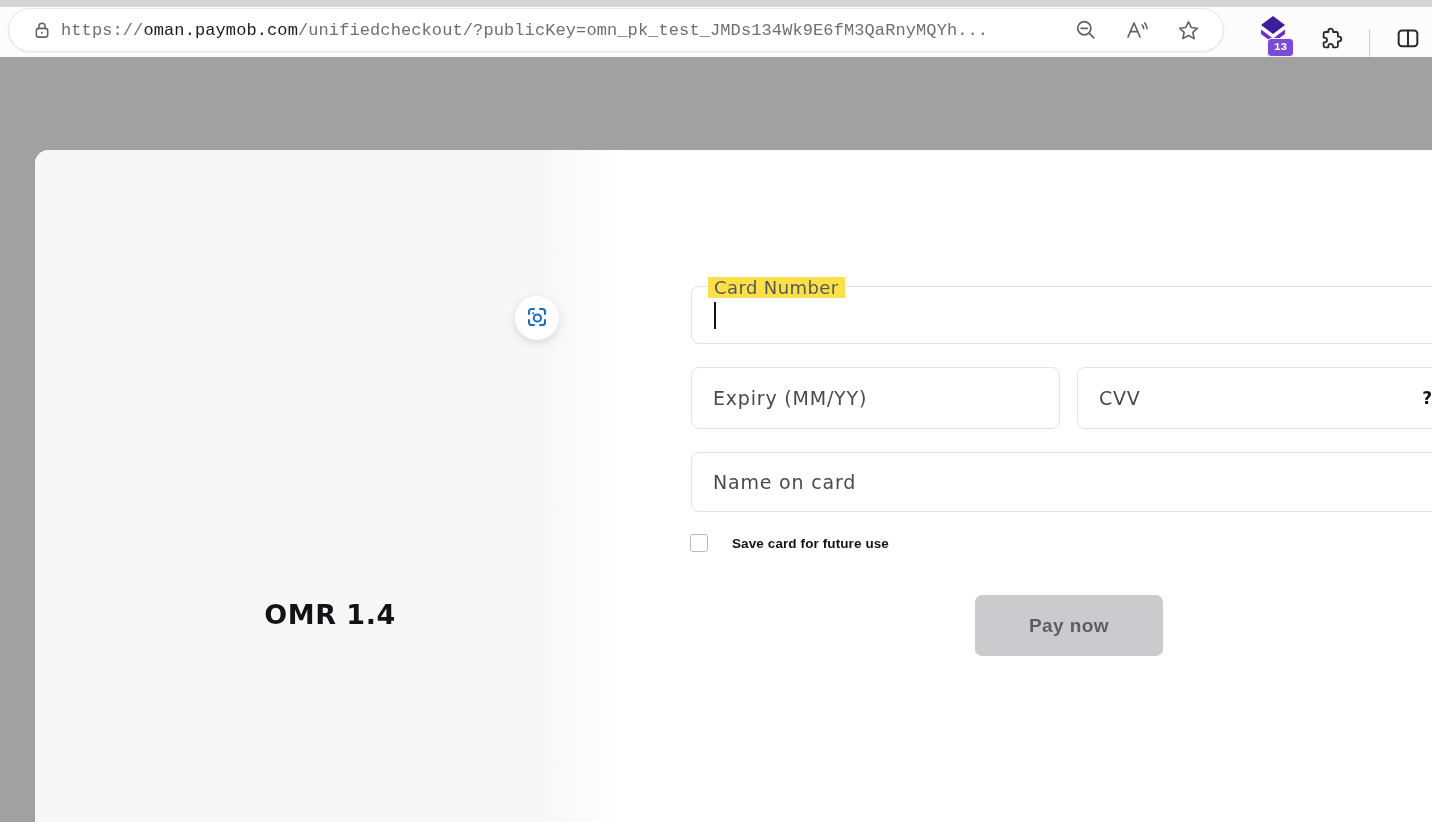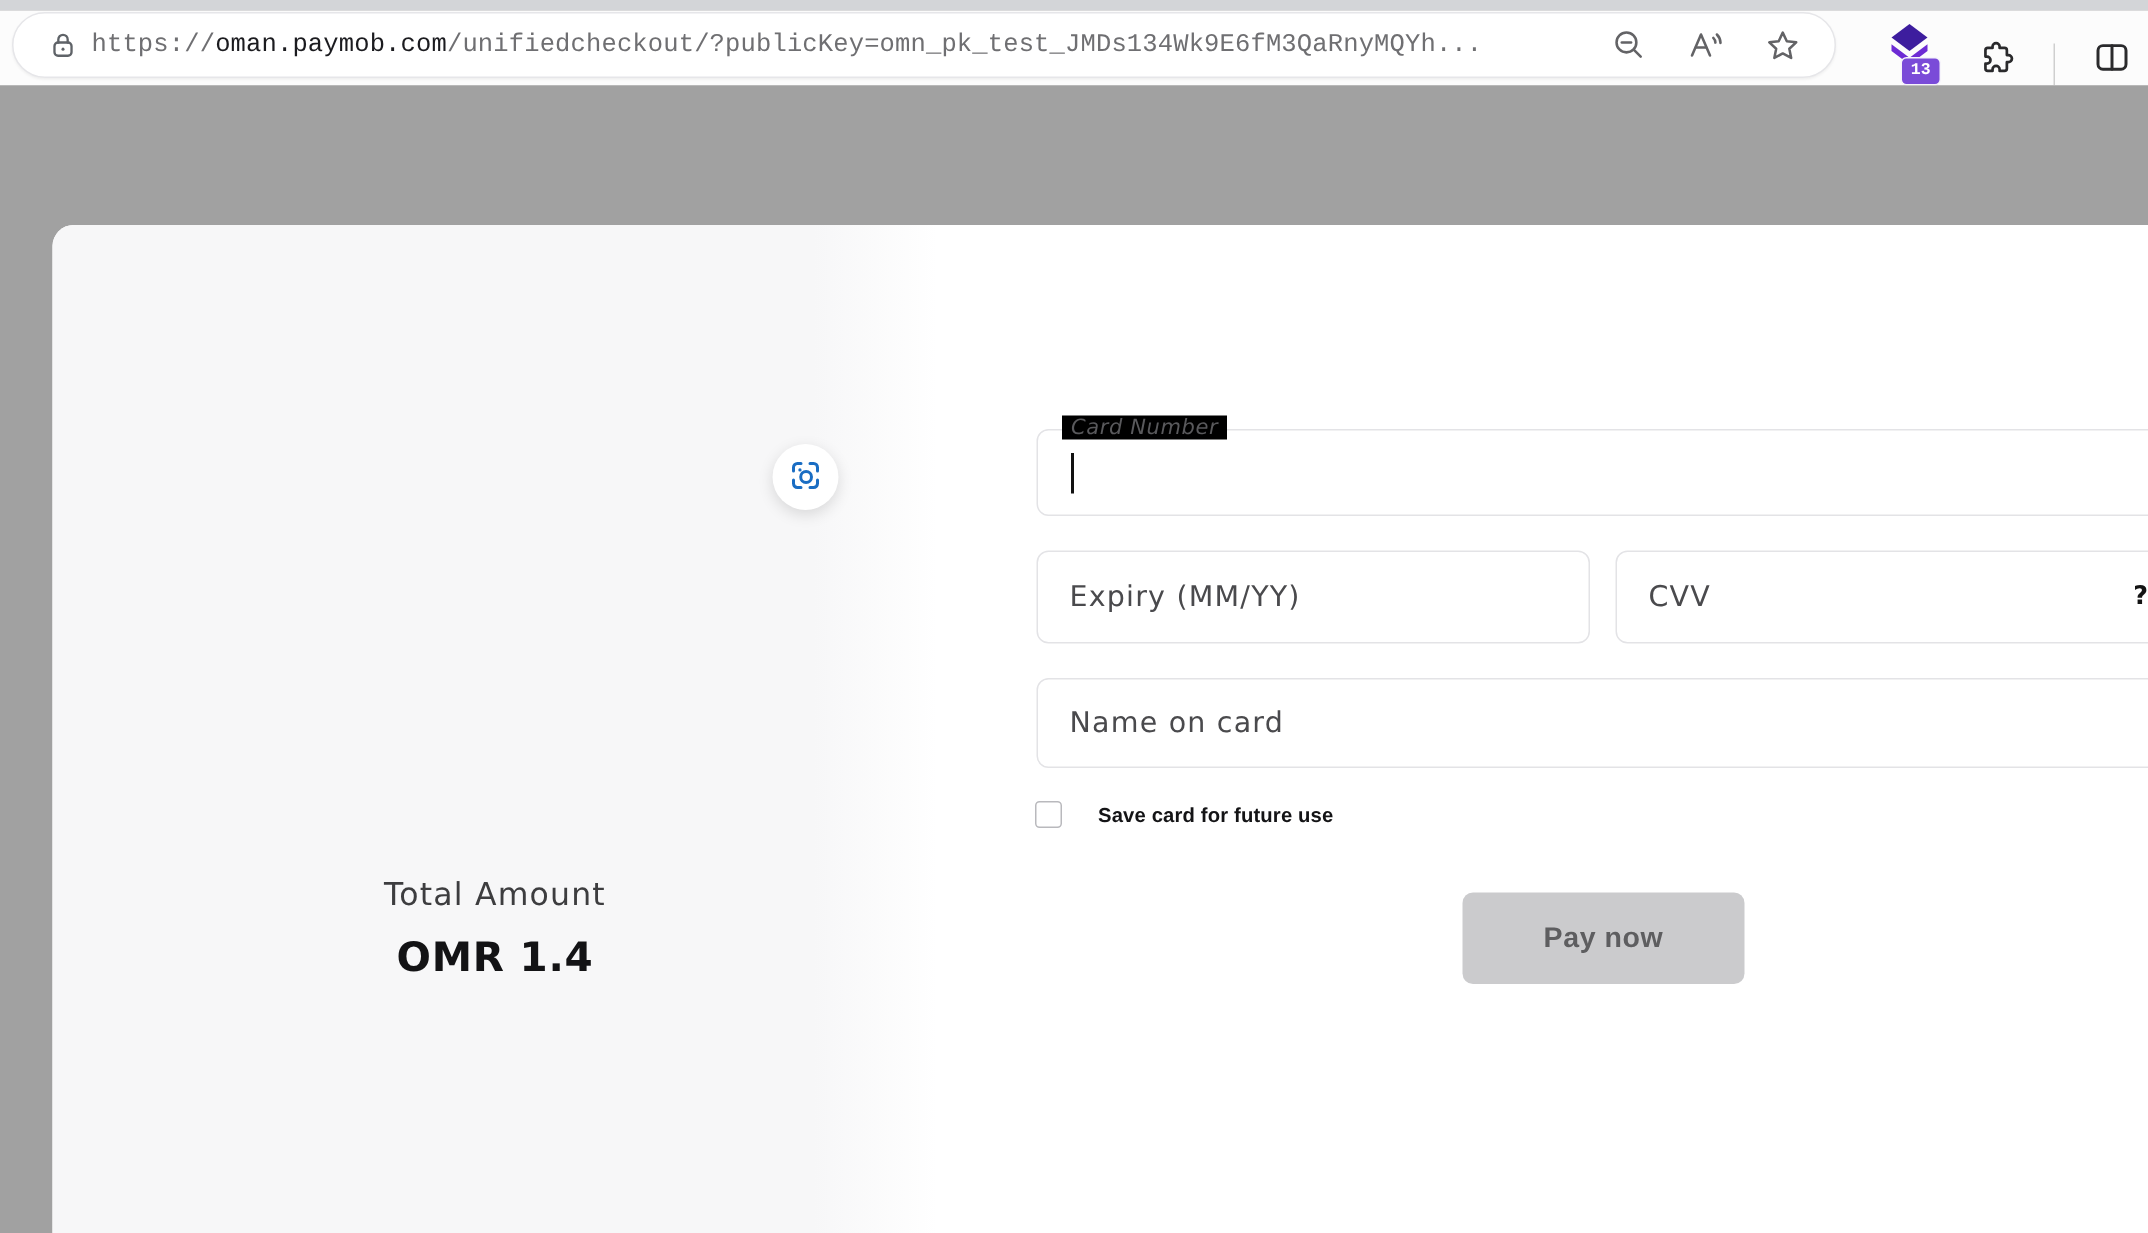--- a/index.html
+++ b/index.html
@@ -66,22 +66,22 @@
     box-sizing:border-box;
   }
   .field input{
     width:100%;height:100%;border:none;outline:none;background:transparent;
     font-family:"DejaVu Sans", sans-serif;font-size:19px;color:#2d2d2f;
     letter-spacing:.8px;padding:0 20px 0 21px;box-sizing:border-box;border-radius:8px;
   }
   .field input::placeholder{color:#4a4a4d;opacity:1;}
   .card-field{left:656px;top:136px;width:755px;height:58px;}
   .card-field .notch-label{
-    position:absolute;top:-10px;left:16px;background:#000000;padding:0 6px;
-    font-family:"DejaVu Sans", sans-serif;font-size:14px;color:#59595c;letter-spacing:.4px;font-style:italic;
+    position:absolute;top:-10px;left:16px;background:#fde047;padding:0 6px;
+    font-family:"DejaVu Sans", sans-serif;font-size:18px;color:#59595c;letter-spacing:.4px;
   }
   .caret{
     position:absolute;left:22px;top:15px;width:2px;height:27px;background:#111;
     animation:blink 1.1s steps(1) infinite;
   }
   @keyframes blink{50%{opacity:0;}}
   .expiry-field{left:656px;top:217px;width:369px;height:62px;}
   .cvv-field{left:1042px;top:217px;width:369px;height:62px;}
   .cvv-help{
     position:absolute;right:13px;top:50%;transform:translateY(-52%);
@@ -180,21 +180,20 @@
             <path d="M15 4 H17.4 A2.6 2.6 0 0 1 20 6.6 V9"></path>
             <path d="M20 15 V17.4 A2.6 2.6 0 0 1 17.4 20 H15"></path>
             <path d="M9 20 H6.6 A2.6 2.6 0 0 1 4 17.4 V15"></path>
             <circle cx="12.4" cy="13" r="3.6"></circle>
             <circle cx="8.3" cy="8.3" r="1.1" fill="#1a6dc3" stroke="none"></circle>
           </svg>
         </span>
       </button>
 
       <div class="total-block">
-        <div class="total-label">Total Amount</div>
         <div class="total-amount">OMR 1.4</div>
       </div>
     </div>
 
     <div class="field card-field">
       <span class="notch-label">Card Number</span>
       <input type="text" autocomplete="off" value="" style="">
       <span class="caret"></span>
     </div>
 

